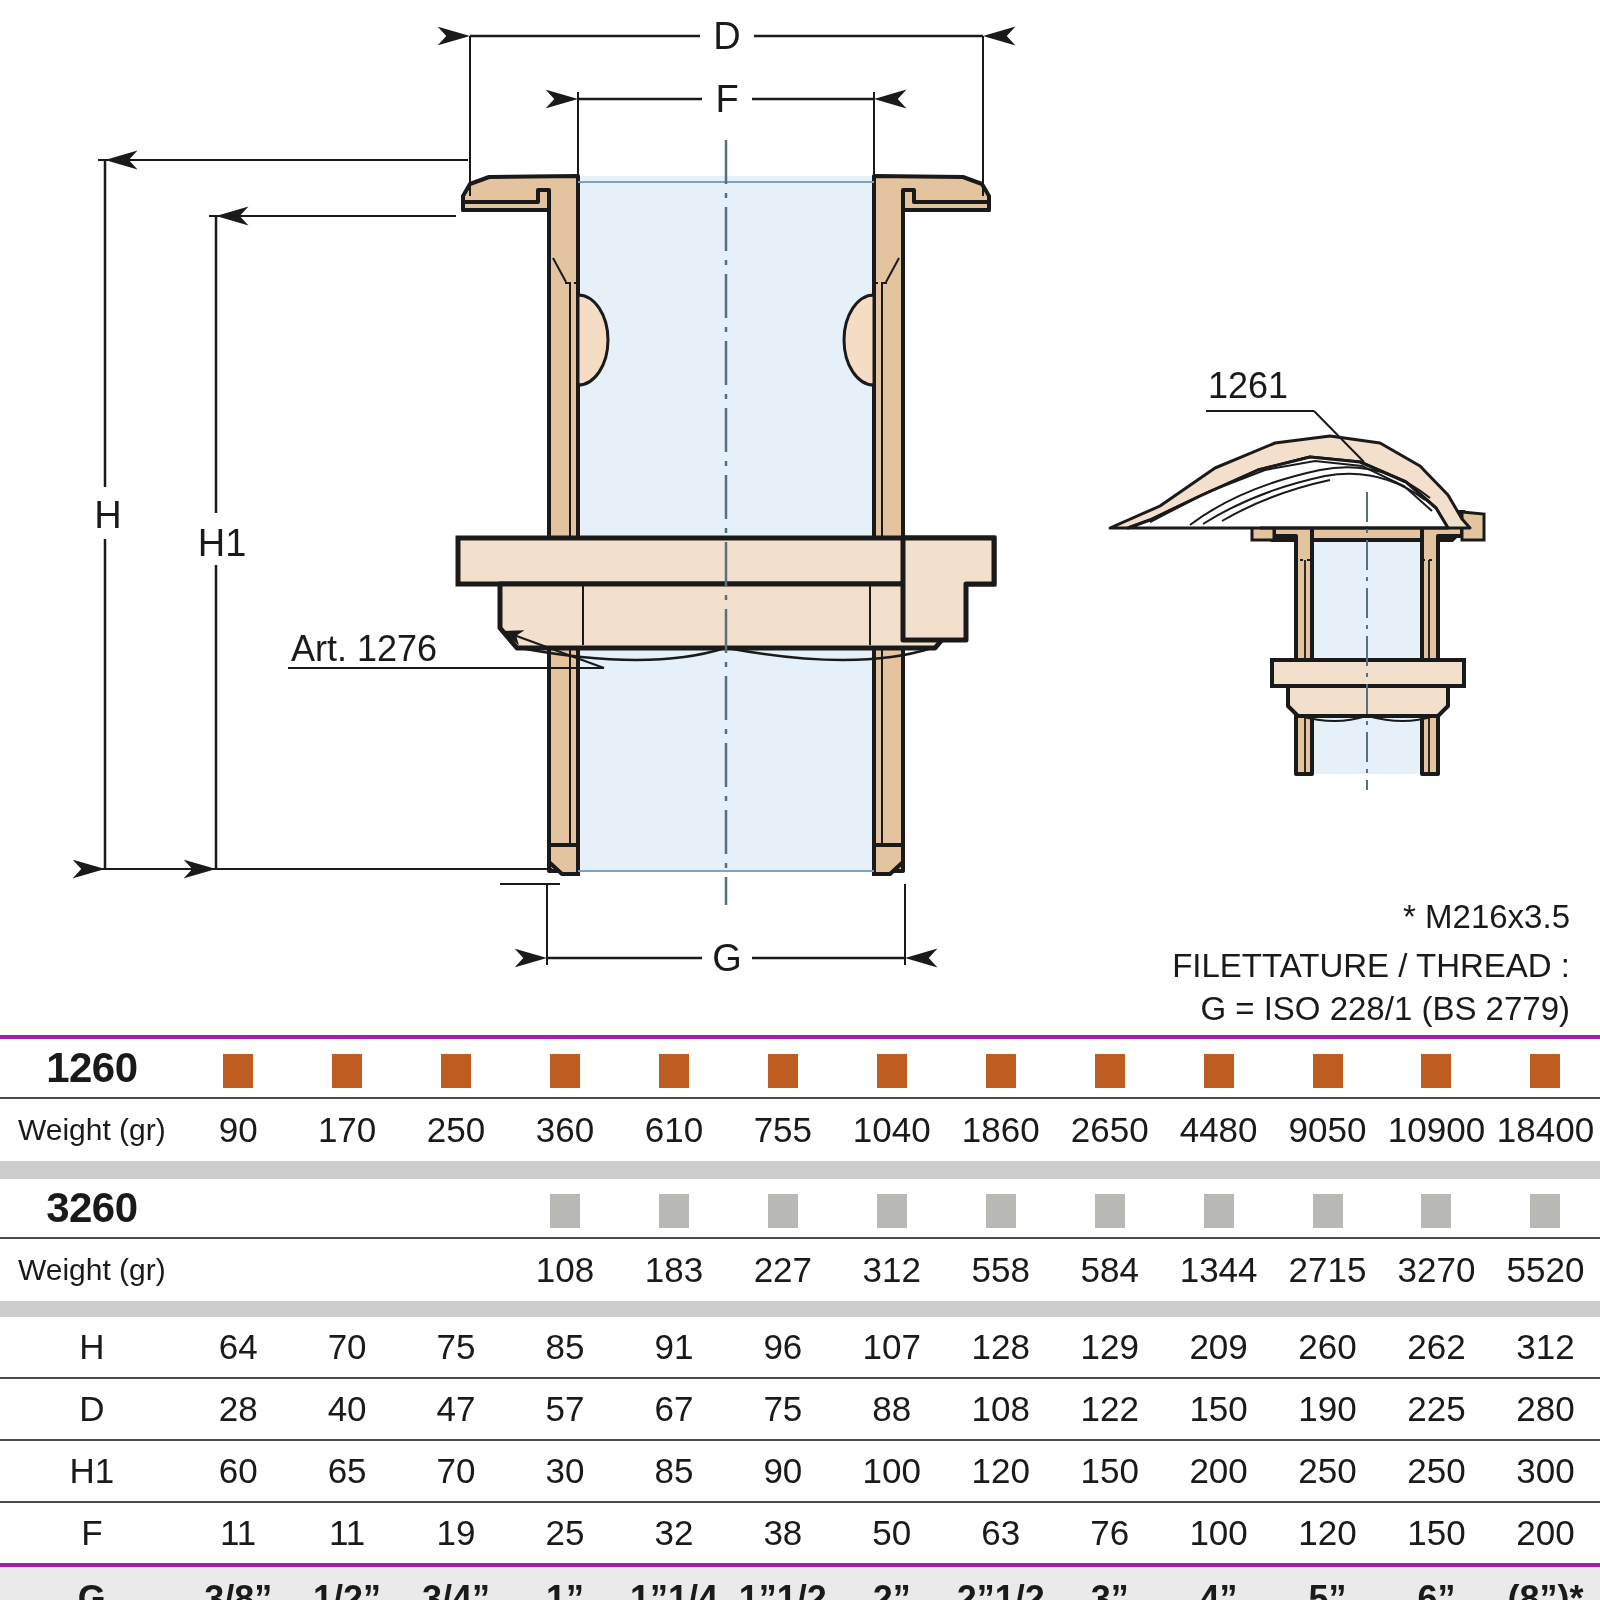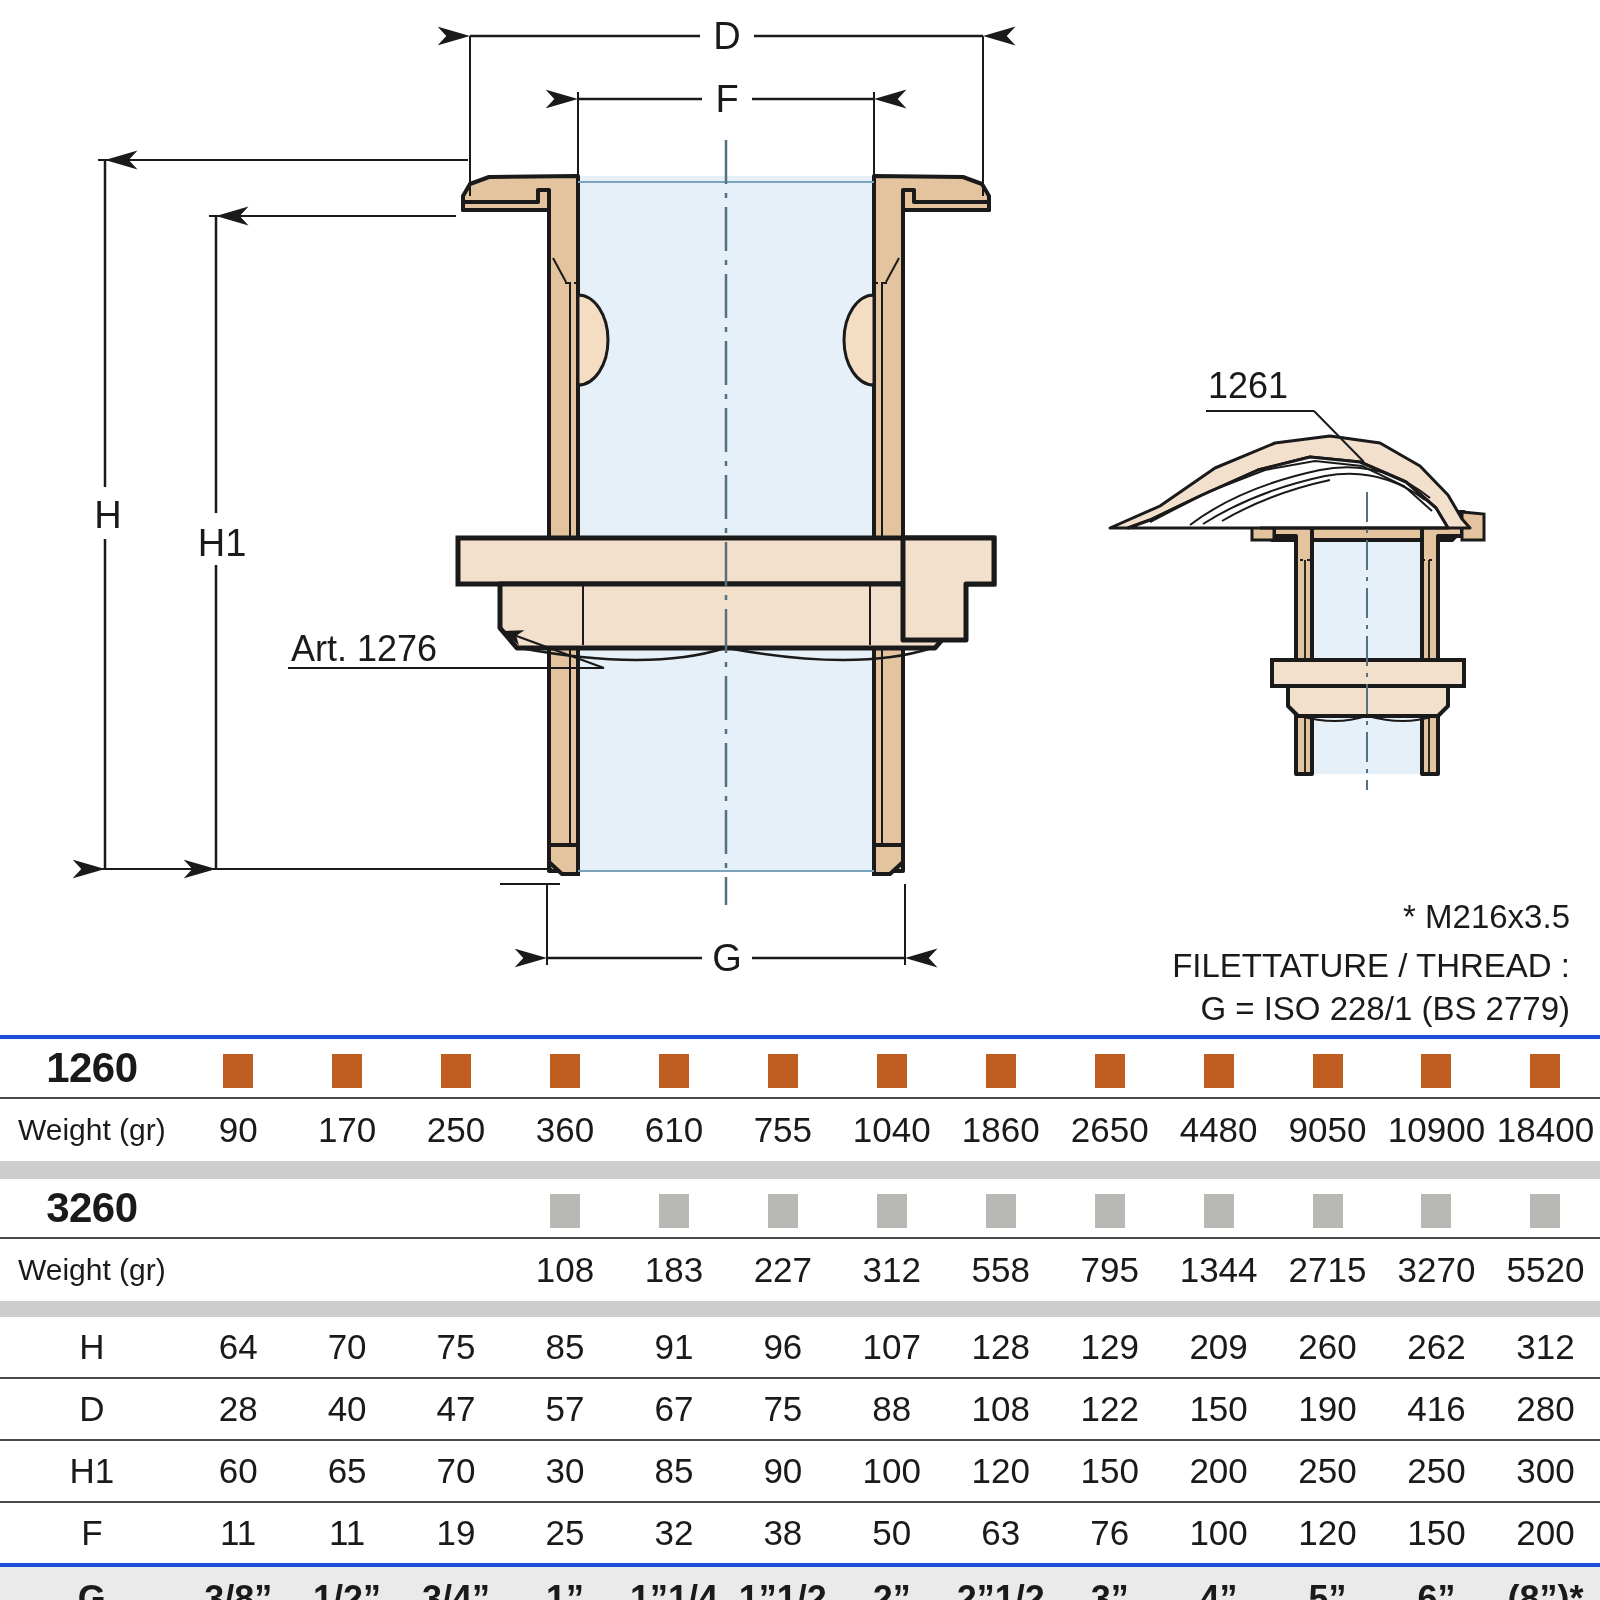--- a/index.html
+++ b/index.html
@@ -89,21 +89,21 @@
     font-weight: bold;
     background: #eaeaea;
   }
   .spacer-row td {
     height: 18px;
     background: #cdcdcd;
     padding: 0;
   }
   .spacer-row.thin td { height: 16px; }
 
-  .hrule-thick { border-top: 4px solid #1d4ed8; }
+  .hrule-thick { border-top: 4px solid #a21caf; }
   .hrule-thin  { border-top: 2.5px solid #4a4a4a; }
   .hrule-bottom { border-bottom: 4px solid #1a1a1a; }
 
   .swatch {
     display: inline-block;
     width: 30px;
     height: 34px;
     vertical-align: middle;
   }
   .swatch.orange { background: #bf5c20; }
@@ -365,21 +365,21 @@
     <tr class="row-weight">
       <td class="lbl hrule-thin">Weight (gr)</td>
       <td class="hrule-thin"></td>
       <td class="hrule-thin"></td>
       <td class="hrule-thin"></td>
       <td class="hrule-thin">108</td>
       <td class="hrule-thin">183</td>
       <td class="hrule-thin">227</td>
       <td class="hrule-thin">312</td>
       <td class="hrule-thin">558</td>
-      <td class="hrule-thin">795</td>
+      <td class="hrule-thin">584</td>
       <td class="hrule-thin">1344</td>
       <td class="hrule-thin">2715</td>
       <td class="hrule-thin">3270</td>
       <td class="hrule-thin">5520</td>
     </tr>
 
     <tr class="spacer-row thin">
       <td colspan="14"></td>
     </tr>
 
@@ -406,21 +406,21 @@
       <td class="hrule-thin">40</td>
       <td class="hrule-thin">47</td>
       <td class="hrule-thin">57</td>
       <td class="hrule-thin">67</td>
       <td class="hrule-thin">75</td>
       <td class="hrule-thin">88</td>
       <td class="hrule-thin">108</td>
       <td class="hrule-thin">122</td>
       <td class="hrule-thin">150</td>
       <td class="hrule-thin">190</td>
-      <td class="hrule-thin">416</td>
+      <td class="hrule-thin">225</td>
       <td class="hrule-thin">280</td>
     </tr>
 
     <tr class="row-dim">
       <td class="lbl hrule-thin">H1</td>
       <td class="hrule-thin">60</td>
       <td class="hrule-thin">65</td>
       <td class="hrule-thin">70</td>
       <td class="hrule-thin">30</td>
       <td class="hrule-thin">85</td>

